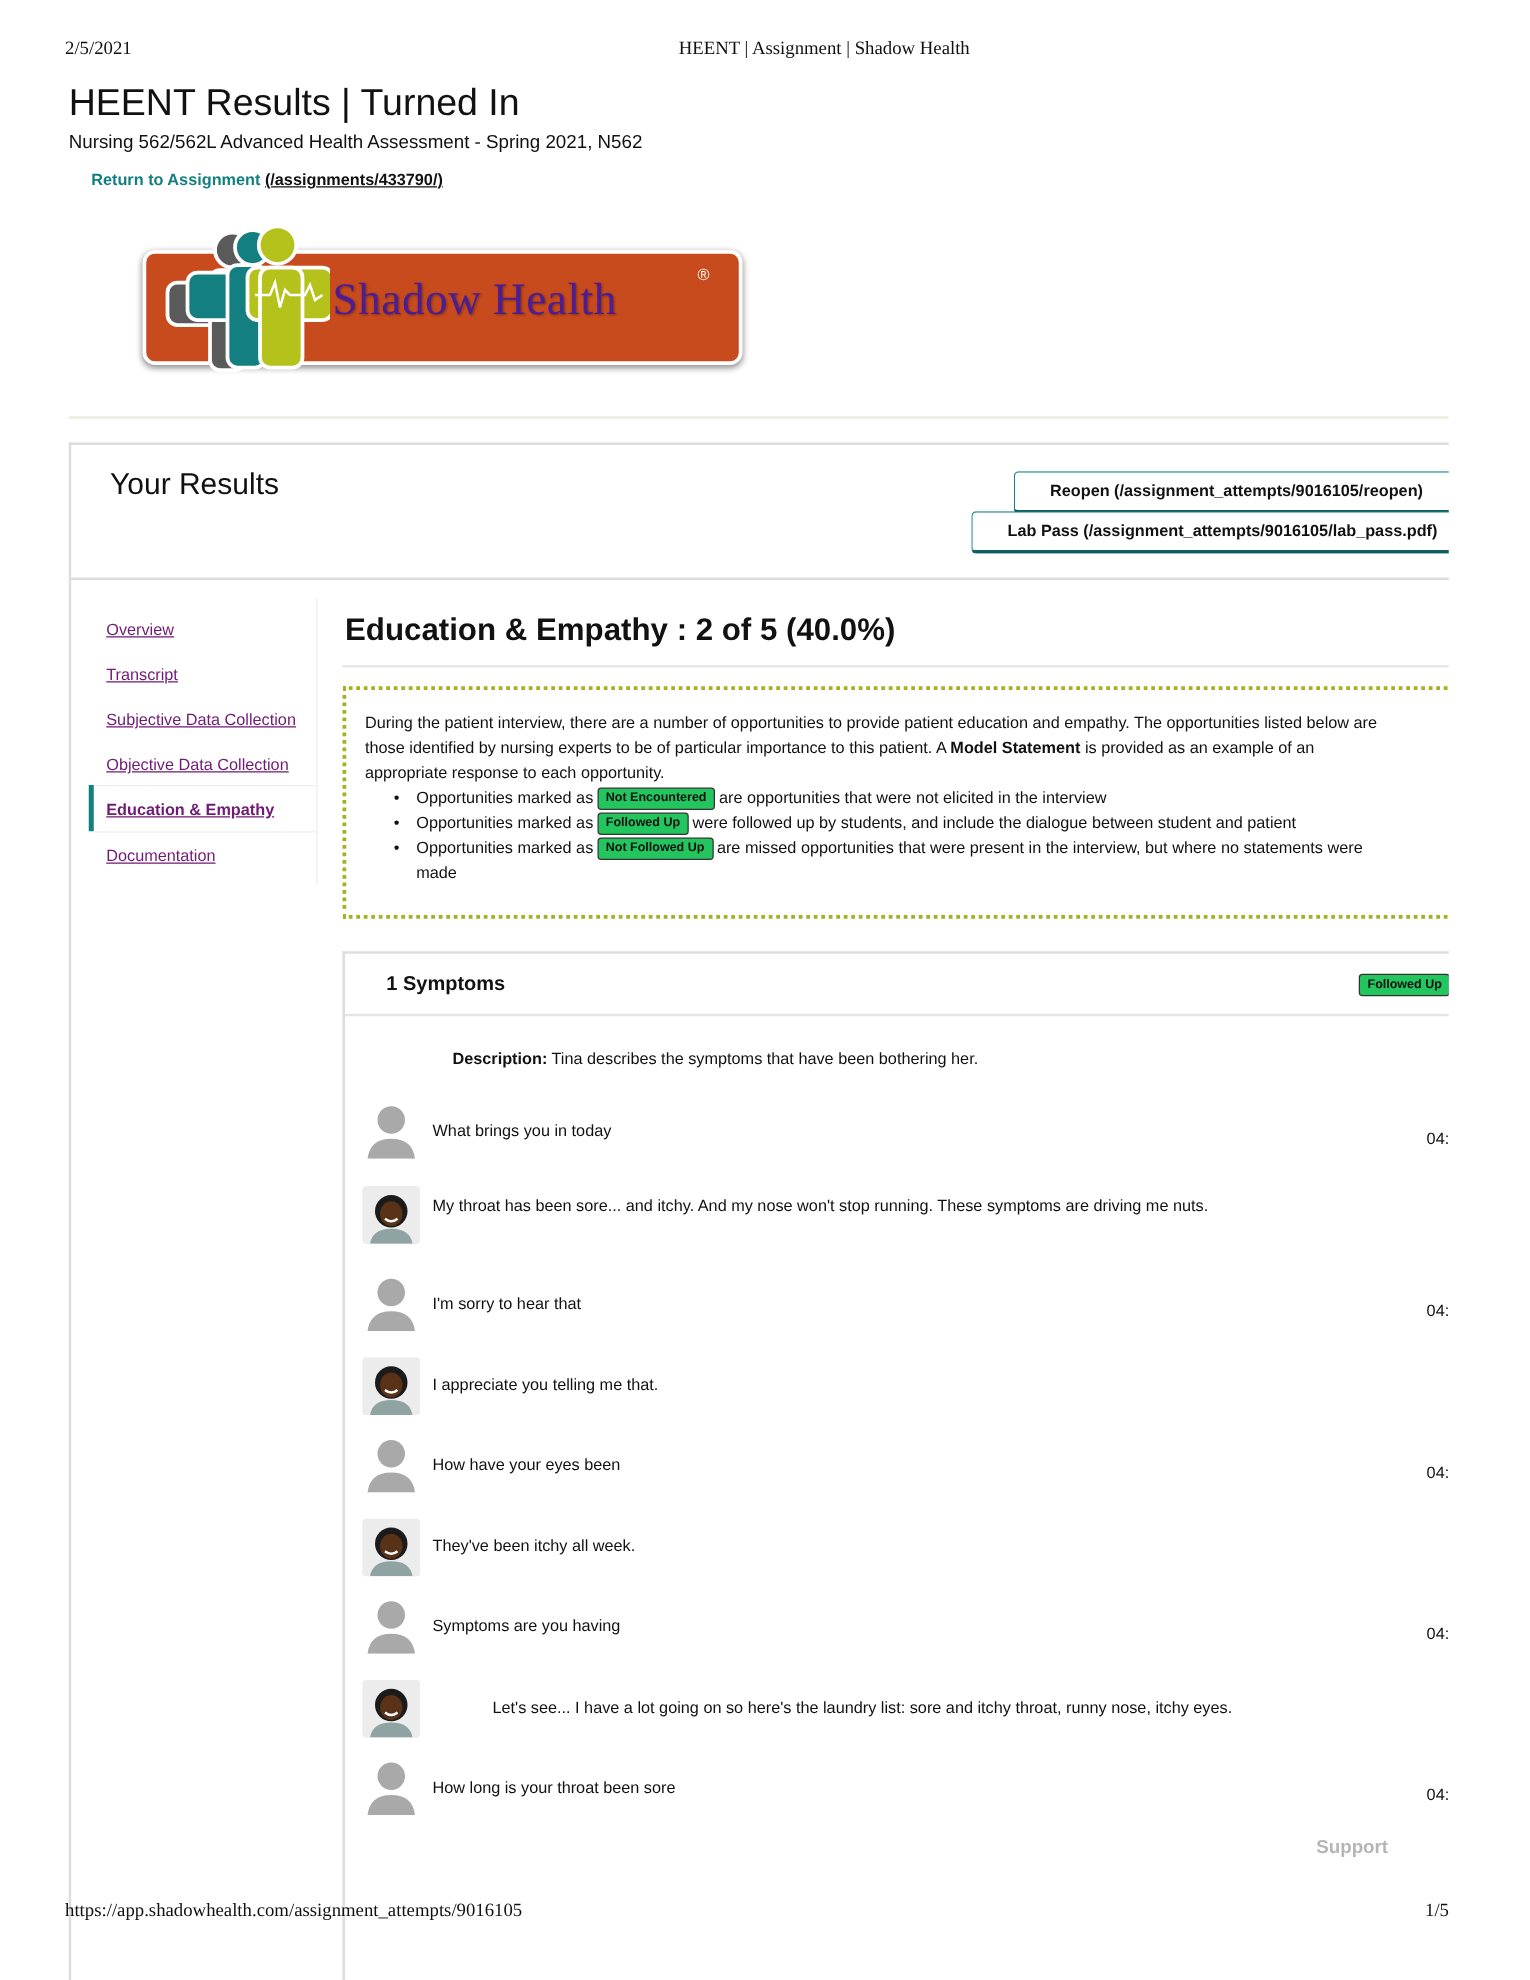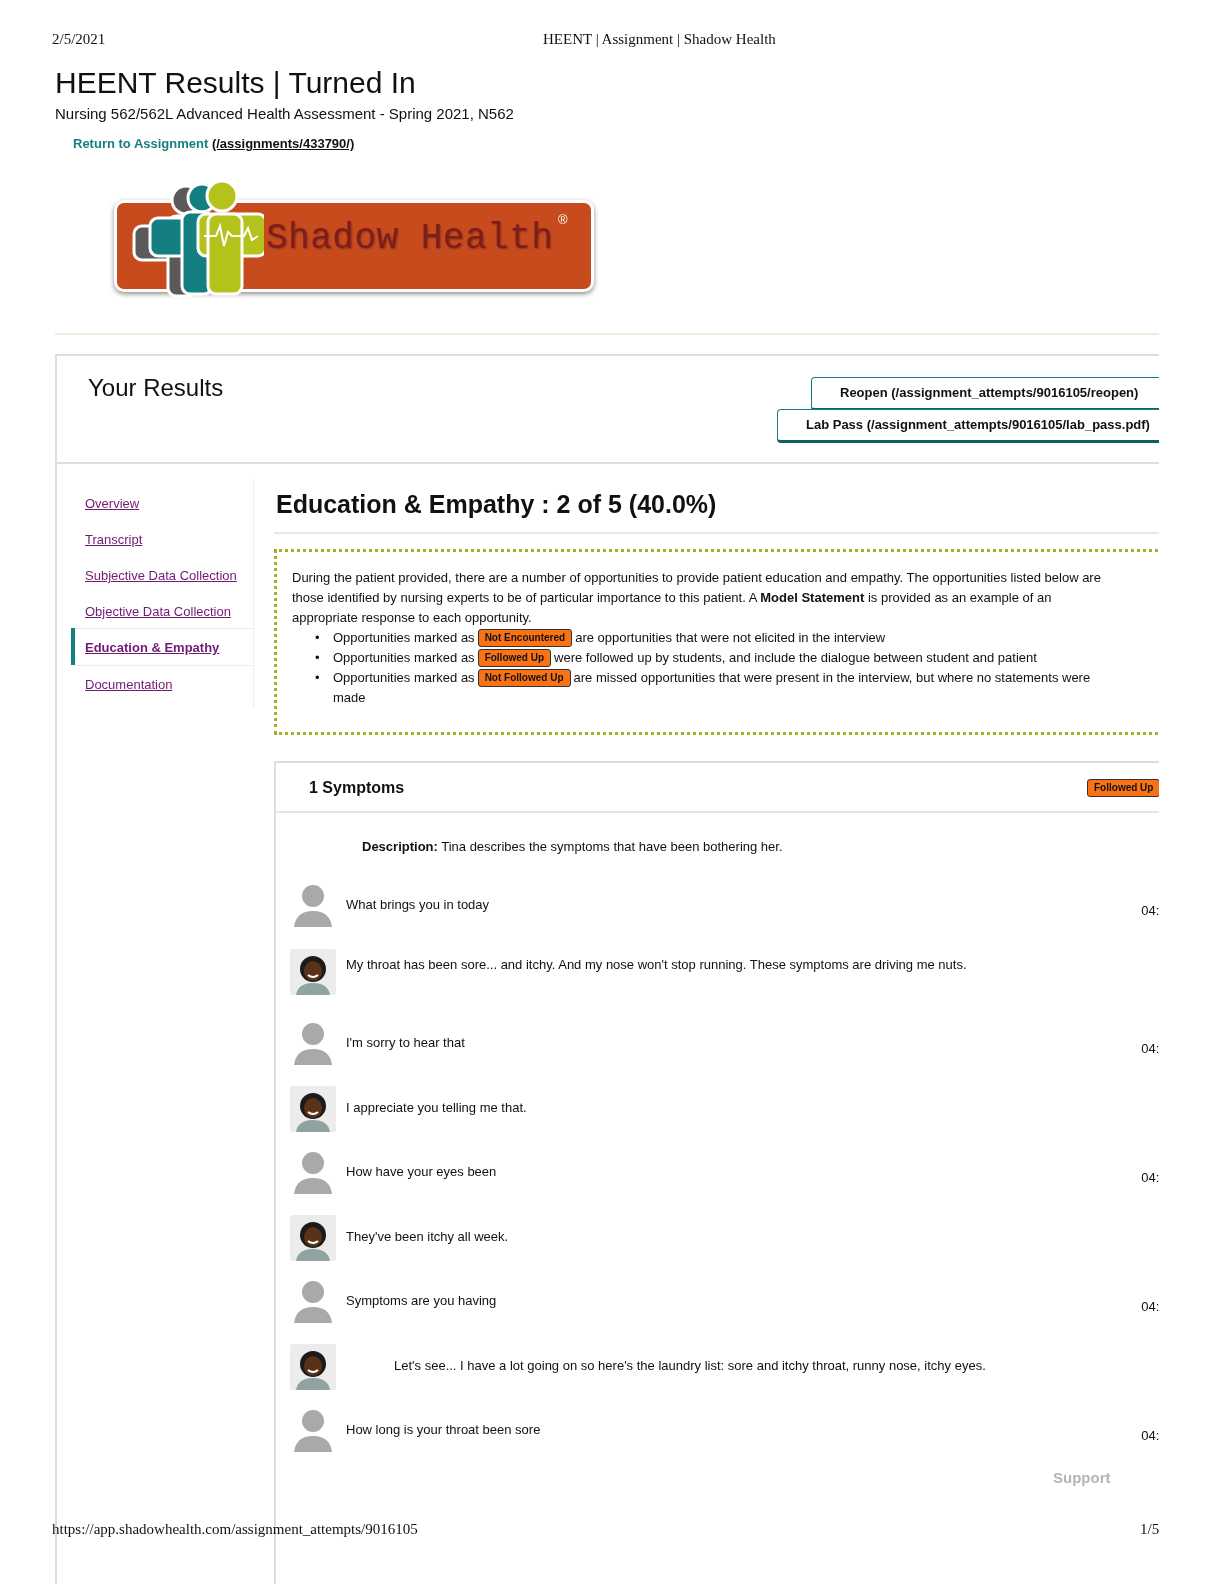--- a/index.html
+++ b/index.html
@@ -21,21 +21,21 @@
     .return-link a { color: #137f80; }
     .return-link .path { color: #111; text-decoration: underline; }
 
     .logo { position: absolute; left: 110px; top: 178px; width: 480px; height: 126px; }
     .logo-bar {
       position: absolute; left: 4px; top: 22px; width: 474px; height: 86px;
       background: #c84b1e; border-radius: 10px; border: 3px solid #fff;
       box-shadow: 0 2px 5px rgba(0,0,0,0.45);
     }
     .logo-text {
-      position: absolute; left: 156px; top: 40px; color: #7f1d1d; font-family: Liberation Mono, monospace;
+      position: absolute; left: 156px; top: 40px; color: #4c1d95; font-family: Liberation Serif, serif;
       font-size: 36px; letter-spacing: 0.5px; text-shadow: 1px 1px 2px rgba(0,0,0,0.35);
     }
     .logo-reg { position: absolute; left: 448px; top: 34px; color:#fff; font-size: 13px; }
     .logo-figures { position: absolute; left: 14px; top: 0; width: 140px; height: 126px; }
 
     .hr-top { position: absolute; left: 55px; top: 333px; width: 1104px; height: 2px; background: #ececdf; }
 
     .results-card { position: absolute; left: 55px; top: 354px; width: 1169px; height: 1230px;
       border-left: 2px solid #ddd; border-top: 2px solid #ddd; }
     .results-head { position: absolute; left: 0; top: 0; width: 1169px; height: 106px; border-bottom: 2px solid #ddd; }
@@ -60,21 +60,21 @@
 
     .info-box { position: absolute; left: 0; top: 71px; width: 952px; height: 180px;
       border-top: 3px dotted #a6b022; border-left: 3px dotted #a6b022; border-bottom: 3px dotted #a6b022; }
     .info-text { position: absolute; left: 15px; top: 16px; width: 930px; font-size: 13px; line-height: 20px; white-space: nowrap; }
     .info-text b { font-weight: bold; }
     .bullets { position: absolute; left: 38px; top: 76px; font-size: 13px; line-height: 20px; }
     .bullet { position: relative; padding-left: 18px; white-space: nowrap; }
     .bullet::before { content: "•"; position: absolute; left: 0; }
     .tag {
       display: inline-block; border: 1px solid #333; border-radius: 3px; font-size: 10px; font-weight: bold;
-      line-height: 14px; padding: 1px 6px; margin: 0 3px; vertical-align: 1px; background: #f97316;
+      line-height: 14px; padding: 1px 6px; margin: 0 3px; vertical-align: 1px; background: #22c55e;
     }
 
     .opp-card { position: absolute; left: 0; top: 283px; width: 952px; height: 900px; border-left: 2px solid #ddd; border-top: 2px solid #ddd; }
     .opp-head { position: absolute; left: 0; top: 0; width: 952px; height: 48px; border-bottom: 2px solid #e5e5e5; }
     .opp-title { position: absolute; left: 33px; top: 16px; font-size: 16px; font-weight: bold; }
     .opp-status { position: absolute; left: 808px; top: 16px; }
     .opp-desc { position: absolute; left: 70px; top: 76px; font-size: 13px; margin-left: 16px; }
     .opp-desc b { font-weight: bold; }
 
     .msg { position: absolute; left: 14px; width: 938px; height: 48px; }
@@ -140,21 +140,21 @@
     <div class="side-divider" style="top:187px"></div>
     <a class="side-item" style="top:199px">Documentation</a>
   </div>
 
   <div class="main">
     <h2 class="section-title">Education &amp; Empathy : 2 of 5 (40.0%)</h2>
     <div class="section-rule"></div>
 
     <div class="info-box">
       <div class="info-text">
-        <div>During the patient provided, there are a number of opportunities to provide patient education and empathy. The opportunities listed below are</div>
+        <div>During the patient interview, there are a number of opportunities to provide patient education and empathy. The opportunities listed below are</div>
         <div><span>those identified by nursing experts to be of particular importance to this patient. A </span><b>Model Statement</b><span> is provided as an example of an</span></div>
         <div>appropriate response to each opportunity.</div>
       </div>
       <div class="bullets">
         <div class="bullet">
           <span>Opportunities marked as</span><span class="tag">Not Encountered</span><span>are opportunities that were not elicited in the interview</span>
         </div>
         <div class="bullet">
           <span>Opportunities marked as</span><span class="tag">Followed Up</span><span>were followed up by students, and include the dialogue between student and patient</span>
         </div>

